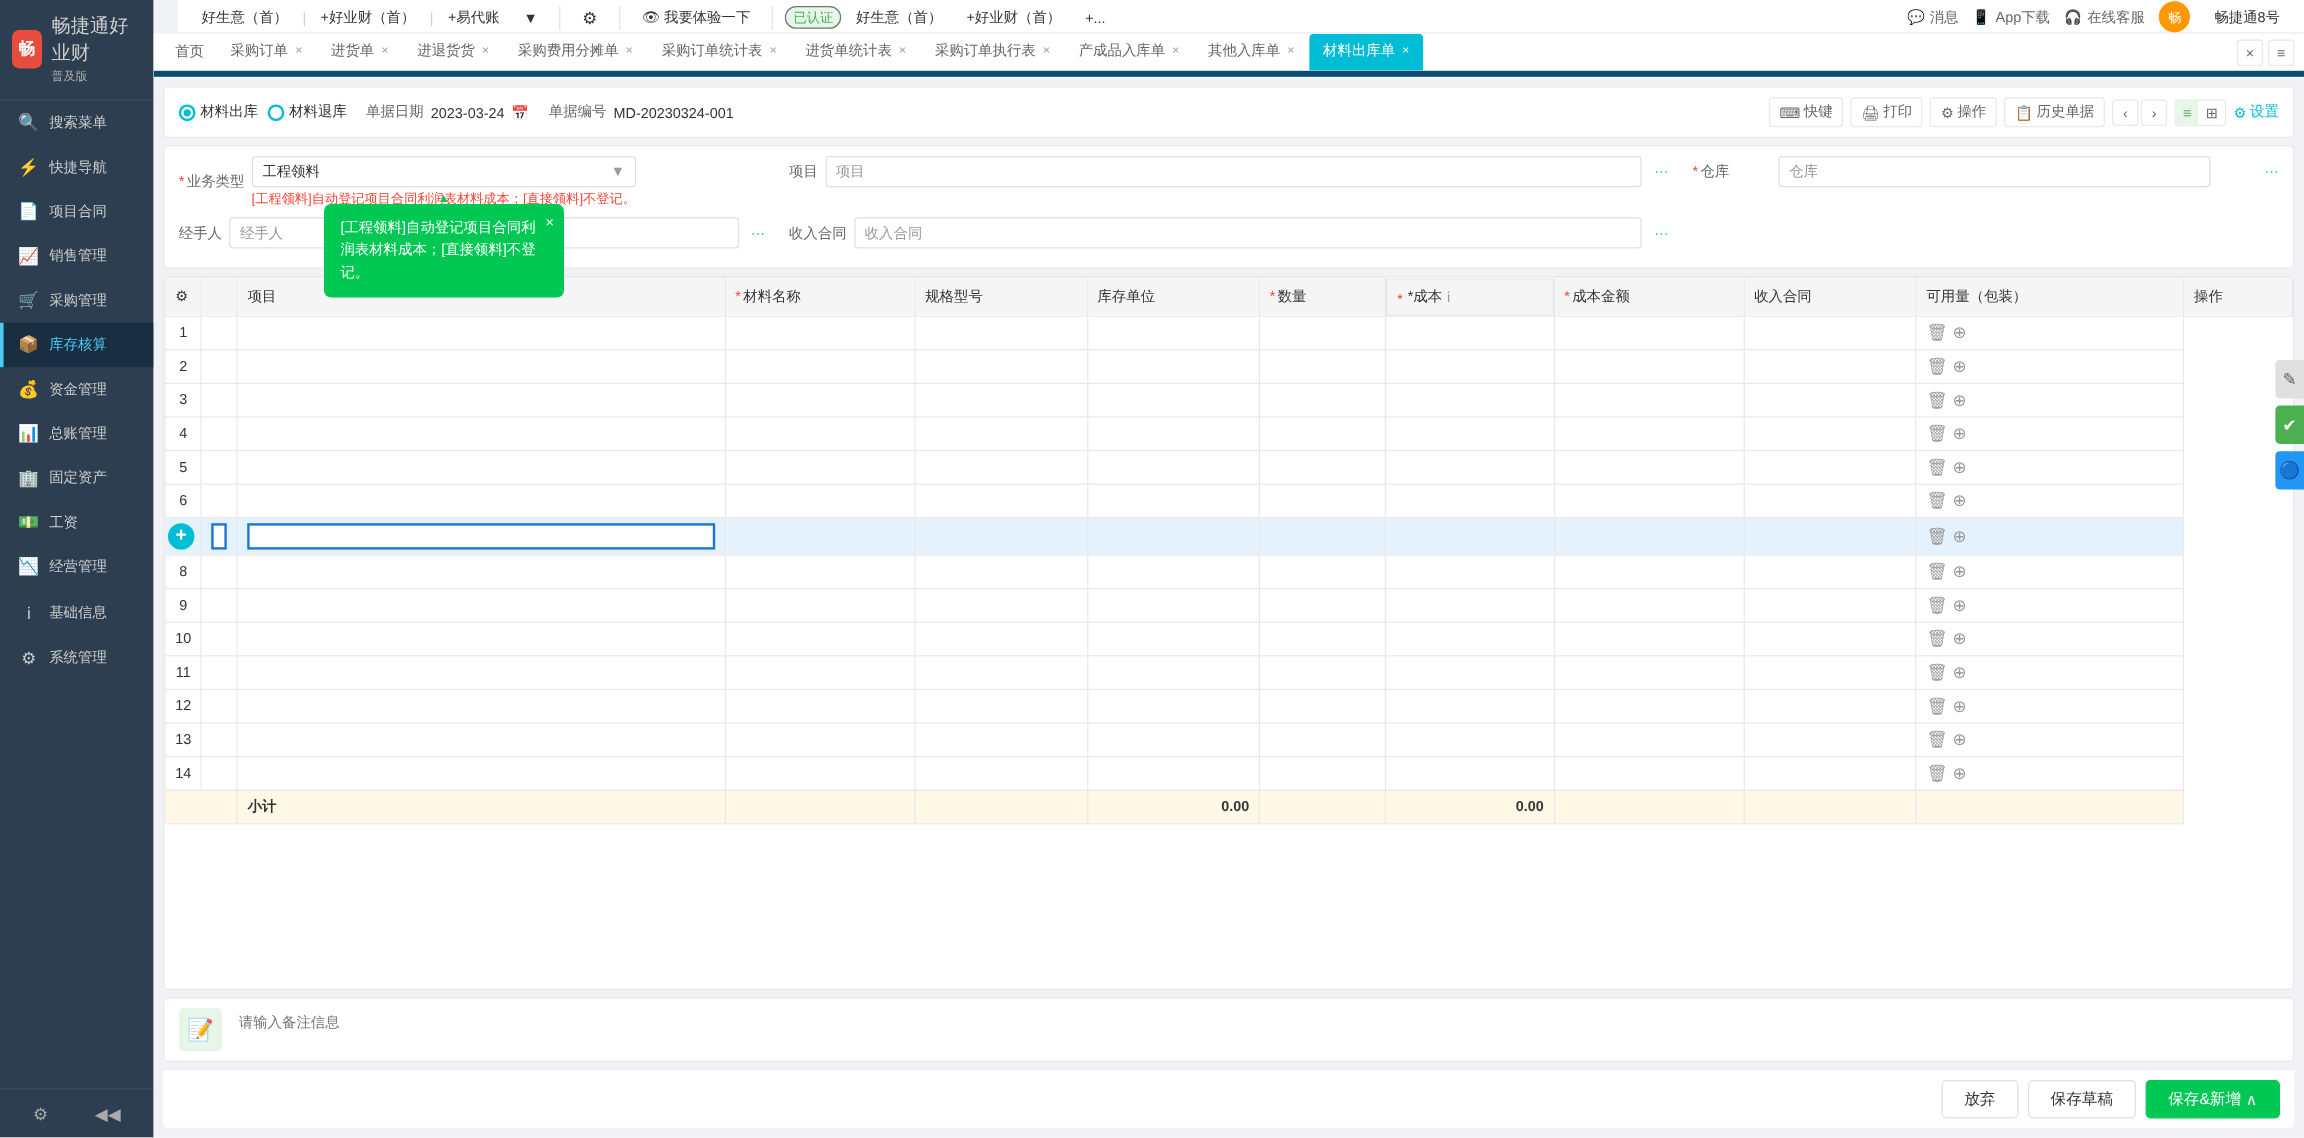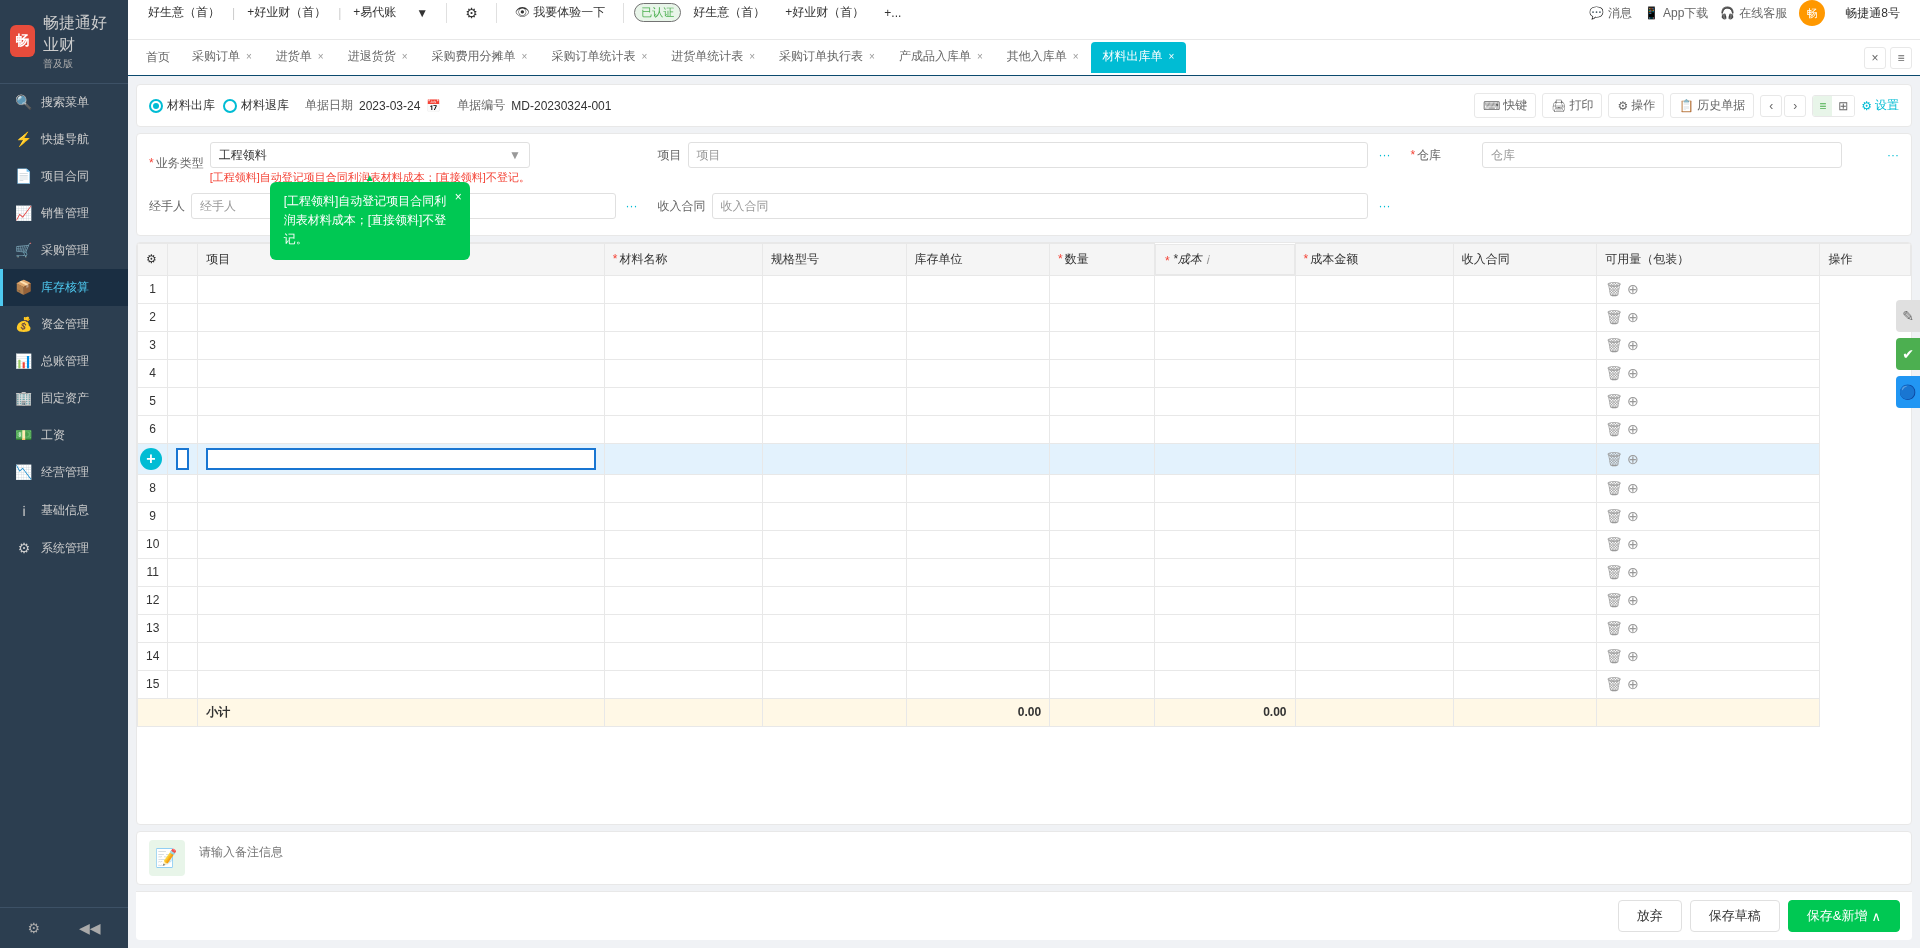--- a/index.html
+++ b/index.html
@@ -14,31 +14,31 @@
     .sidebar-item { display: flex; align-items: center; gap: 8px; padding: 10px 12px; cursor: pointer; color: #ccc; font-size: 12px; border-left: 3px solid transparent; }
     .sidebar-item.active { background: #1a2e42; color: #4ec9f0; border-left-color: #4ec9f0; }
     .sidebar-item-icon { font-size: 14px; width: 18px; text-align: center; }
     .sidebar-bottom { margin-top: auto; border-top: 1px solid #3d5166; display: flex; align-items: center; justify-content: space-around; padding: 8px; }
     .sidebar-bottom-btn { color: #aaa; cursor: pointer; font-size: 14px; padding: 4px; }
 
     
     .main { flex: 1; display: flex; flex-direction: column; overflow: hidden; background: #f0f2f5; }
 
     
-    .topbar { background: #fff; border-bottom: 1px solid #e8e8e8; display: flex; align-items: flex-start; padding: 0 12px; height: 40px; gap: 10px; flex-shrink: 0; }
+    .topbar { background: #fff; border-bottom: 1px solid #e8e8e8; display: flex; align-items: flex-end; padding: 0 12px; height: 28px; gap: 10px; flex-shrink: 0; margin-left: 20px; }
     .topbar-nav { display: flex; align-items: center; gap: 4px; flex: 1; }
     .topbar-item { font-size: 12px; color: #333; padding: 4px 8px; cursor: pointer; white-space: nowrap; }
     .topbar-divider { color: #ccc; }
     .topbar-right { display: flex; align-items: center; gap: 12px; font-size: 12px; color: #666; }
     .topbar-right-item { display: flex; align-items: center; gap: 4px; cursor: pointer; }
     .avatar { width: 26px; height: 26px; border-radius: 50%; background: #ff9800; display: flex; align-items: center; justify-content: center; color: #fff; font-size: 11px; }
     .certified-badge { background: #e8f5e9; color: #4caf50; border: 1px solid #737373; border-radius: 10px; padding: 1px 6px; font-size: 11px; }
 
     
-    .tabbar { background: #fff; border-bottom: 1px solid #0c4a6e; display: flex; align-items: center; padding: 0 8px; height: 36px; flex-shrink: 0; overflow: hidden; }
+    .tabbar { background: #fff; border-bottom: 5px solid #0c4a6e; display: flex; align-items: center; padding: 0 8px; height: 36px; flex-shrink: 0; overflow: hidden; }
     .tab { display: flex; align-items: center; gap: 4px; padding: 6px 12px; font-size: 12px; color: #666; cursor: pointer; border-bottom: 2px solid transparent; white-space: nowrap; }
     .tab.active { color: #fff; background: #00bcd4; border-radius: 4px 4px 0 0; }
     .tab-close { font-size: 10px; color: #999; cursor: pointer; margin-left: 2px; }
     .tab.active .tab-close { color: #fff; }
     .tabbar-right { margin-left: auto; display: flex; align-items: center; gap: 4px; }
     .tab-home { padding: 6px 10px; font-size: 12px; color: #666; cursor: pointer; }
 
     
     .content { flex: 1; display: flex; flex-direction: column; overflow: hidden; padding: 8px; gap: 6px; }
 
@@ -384,21 +384,21 @@
           <tr>
             <th style="width:30px;">
               <span>⚙</span>
             </th>
             <th style="width:30px;"></th>
             <th>项目</th>
             <th class="required">材料名称</th>
             <th>规格型号</th>
             <th>库存单位</th>
             <th class="required">数量</th>
-            <th class="required" style="display:flex;align-items:flex-end;gap:2px;font-style:italic;">
+            <th class="required" style="display:flex;align-items:flex-end;gap:2px;">
               *成本
               <span class="info-icon">ℹ</span>
             </th>
             <th class="required">成本金额</th>
             <th>收入合同</th>
             <th>可用量（包装）</th>
             <th>操作</th>
           </tr>
         </thead>
         <tbody id="table-body">
@@ -656,38 +656,20 @@
             <td></td>
             <td></td>
             <td></td>
             <td>
               <div class="col-ops">
                 <span class="op-icon">🗑</span>
                 <span class="op-icon">⊕</span>
               </div>
             </td>
           </tr>
-          <tr>
-            <td class="row-num">15</td>
-            <td></td>
-            <td></td>
-            <td></td>
-            <td></td>
-            <td></td>
-            <td></td>
-            <td></td>
-            <td></td>
-            <td></td>
-            <td>
-              <div class="col-ops">
-                <span class="op-icon">🗑</span>
-                <span class="op-icon">⊕</span>
-              </div>
-            </td>
-          </tr>
 
           <tr class="subtotal-row">
             <td colspan="2"></td>
             <td style="font-weight:600;">小计</td>
             <td></td>
             <td></td>
             <td style="text-align:right; font-weight:600;">0.00</td>
             <td></td>
             <td style="text-align:right; font-weight:600;">0.00</td>
             <td></td>

